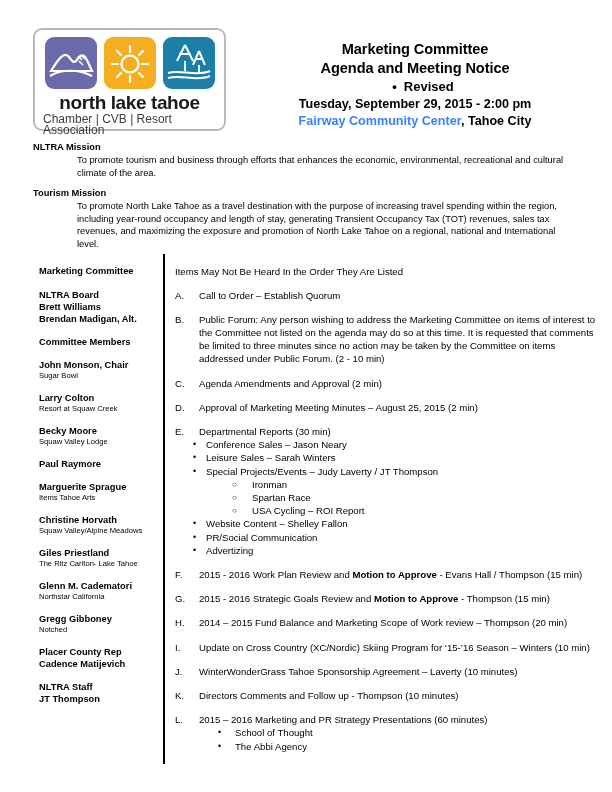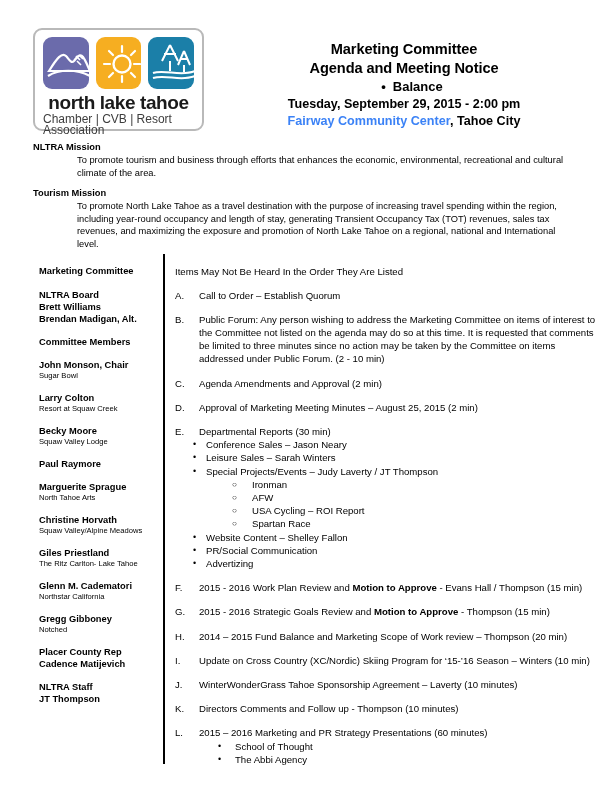--- a/index.html
+++ b/index.html
@@ -19,21 +19,21 @@
     padding: 0;
   }
 
   
   .header {
     display: flex;
     align-items: flex-start;
     padding: 28px 14px 0 33px;
   }
   .logo-box {
-    width: 171px;
+    width: 193px;
     height: 103px;
     border: 2px solid #b9b9b9;
     border-radius: 9px;
     background: #ffffff;
     padding: 7px 8px 4px 8px;
     flex: 0 0 auto;
   }
   .logo-tiles {
     display: flex;
     gap: 7px;
@@ -249,21 +249,21 @@
         </div>
       </div>
       <div class="logo-word">north lake tahoe</div>
       <div class="logo-sub">Chamber  |  CVB  |  Resort Association</div>
     </div>
 
     <div class="title-block">
       <div class="title-line">Marketing Committee</div>
       <div class="title-line">Agenda and Meeting Notice</div>
       <div class="revised-row">
-        <span class="bullet">•</span><span>Balance</span>
+        <span class="bullet">•</span><span>Revised</span>
       </div>
       <div class="datetime-line">Tuesday, September 29, 2015 - 2:00 pm</div>
       <div class="venue-line"><span class="venue-red">Fairway Community Center</span><span>, Tahoe City</span></div>
     </div>
   </div>
 
   <div class="missions">
     <div class="mission-head first">NLTRA Mission</div>
     <div class="mission-body">To promote tourism and business through efforts that enhances the economic, environmental, recreational and cultural climate of the area.</div>
     <div class="mission-head">Tourism Mission</div>
@@ -296,21 +296,21 @@
       </div>
       <div class="left-group">
         <div class="left-name">Becky Moore</div>
         <div class="left-org">Squaw Valley Lodge</div>
       </div>
       <div class="left-group">
         <div class="left-name">Paul Raymore</div>
       </div>
       <div class="left-group">
         <div class="left-name">Marguerite Sprague</div>
-        <div class="left-org">North Tahoe Arts</div>
+        <div class="left-org">Items Tahoe Arts</div>
       </div>
       <div class="left-group">
         <div class="left-name">Christine Horvath</div>
         <div class="left-org">Squaw Valley/Alpine Meadows</div>
       </div>
       <div class="left-group">
         <div class="left-name">Giles Priestland</div>
         <div class="left-org">The Ritz Carlton- Lake Tahoe</div>
       </div>
       <div class="left-group">
@@ -375,30 +375,26 @@
         <div class="sub-item">
           <span class="dot">•</span>
           <span>Special Projects/Events – Judy Laverty / JT Thompson</span>
         </div>
         <div class="subsub-item">
           <span class="circ"></span>
           <span>Ironman</span>
         </div>
         <div class="subsub-item">
           <span class="circ"></span>
-          <span>AFW</span>
+          <span>Spartan Race</span>
         </div>
         <div class="subsub-item">
           <span class="circ"></span>
           <span>USA Cycling – ROI Report</span>
         </div>
-        <div class="subsub-item">
-          <span class="circ"></span>
-          <span>Spartan Race</span>
-        </div>
         <div class="sub-item">
           <span class="dot">•</span>
           <span>Website Content – Shelley Fallon</span>
         </div>
         <div class="sub-item">
           <span class="dot">•</span>
           <span>PR/Social Communication</span>
         </div>
         <div class="sub-item">
           <span class="dot">•</span>

